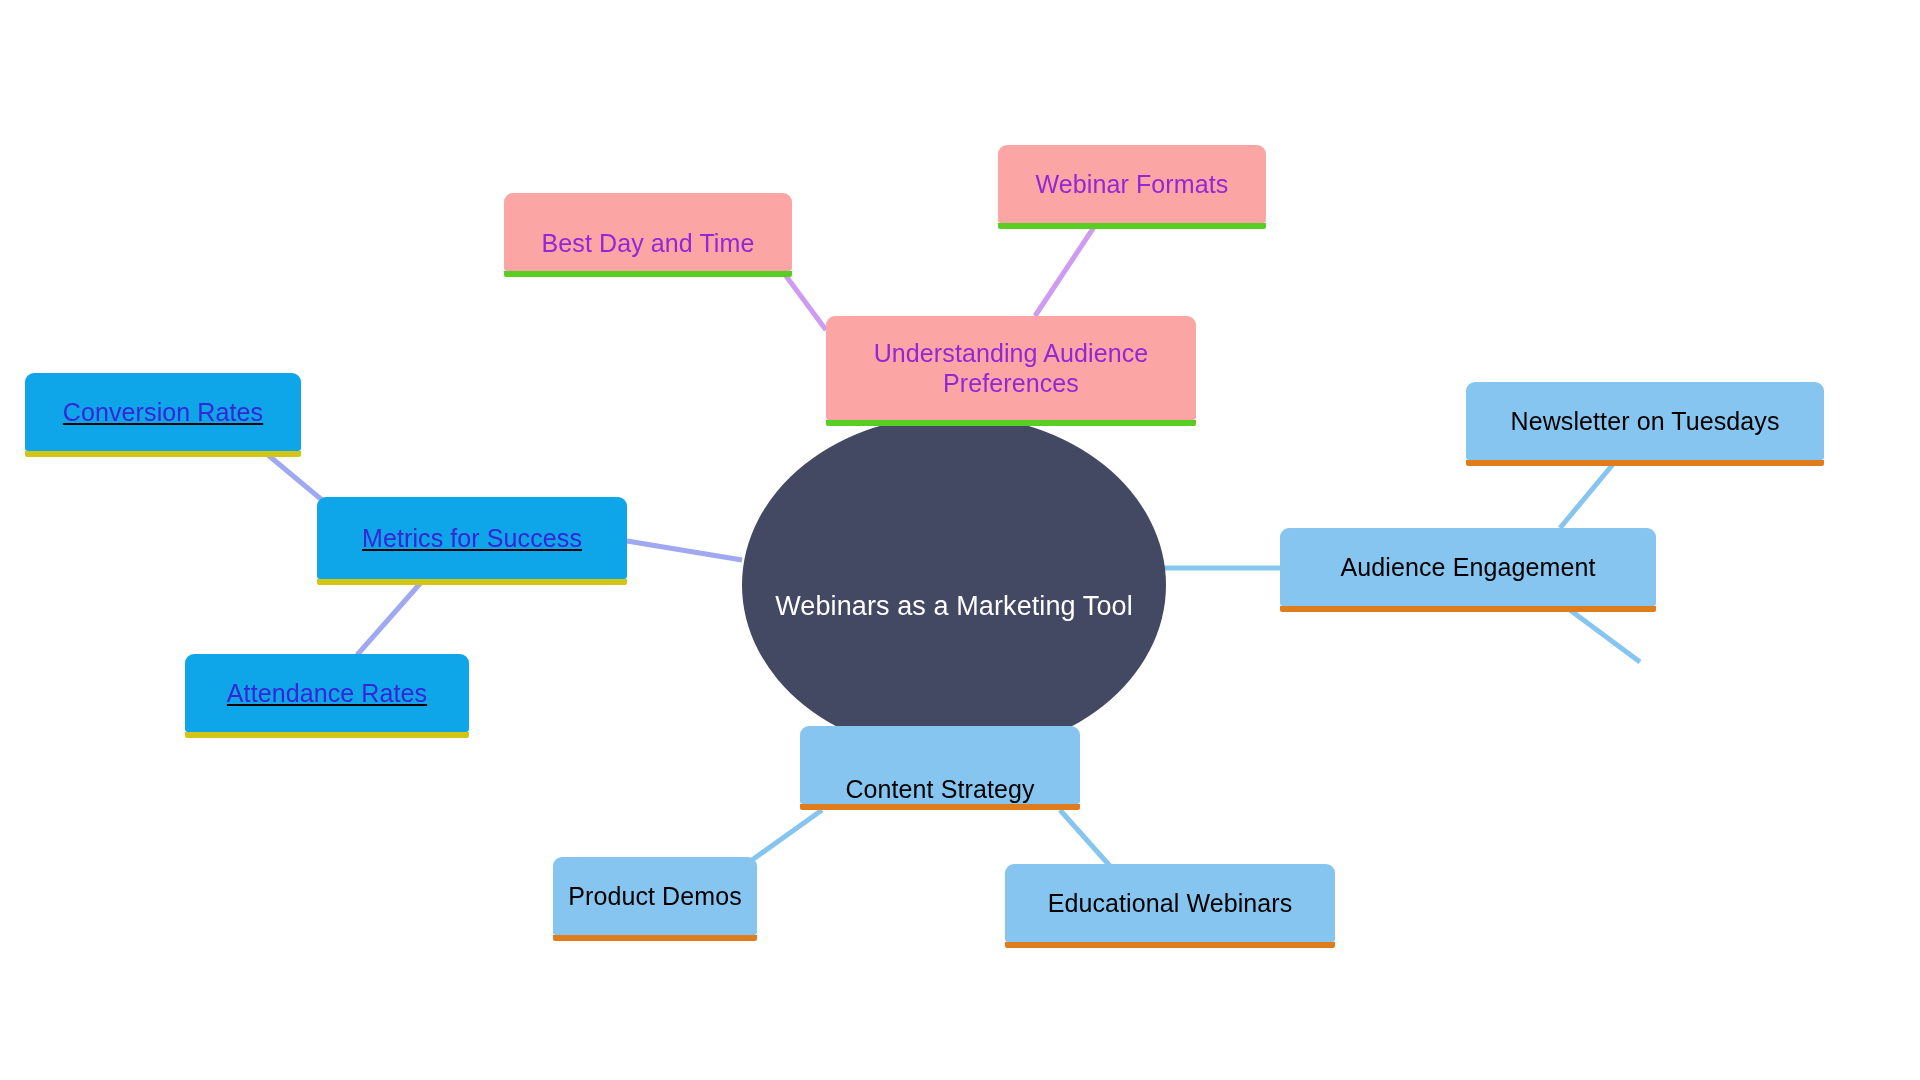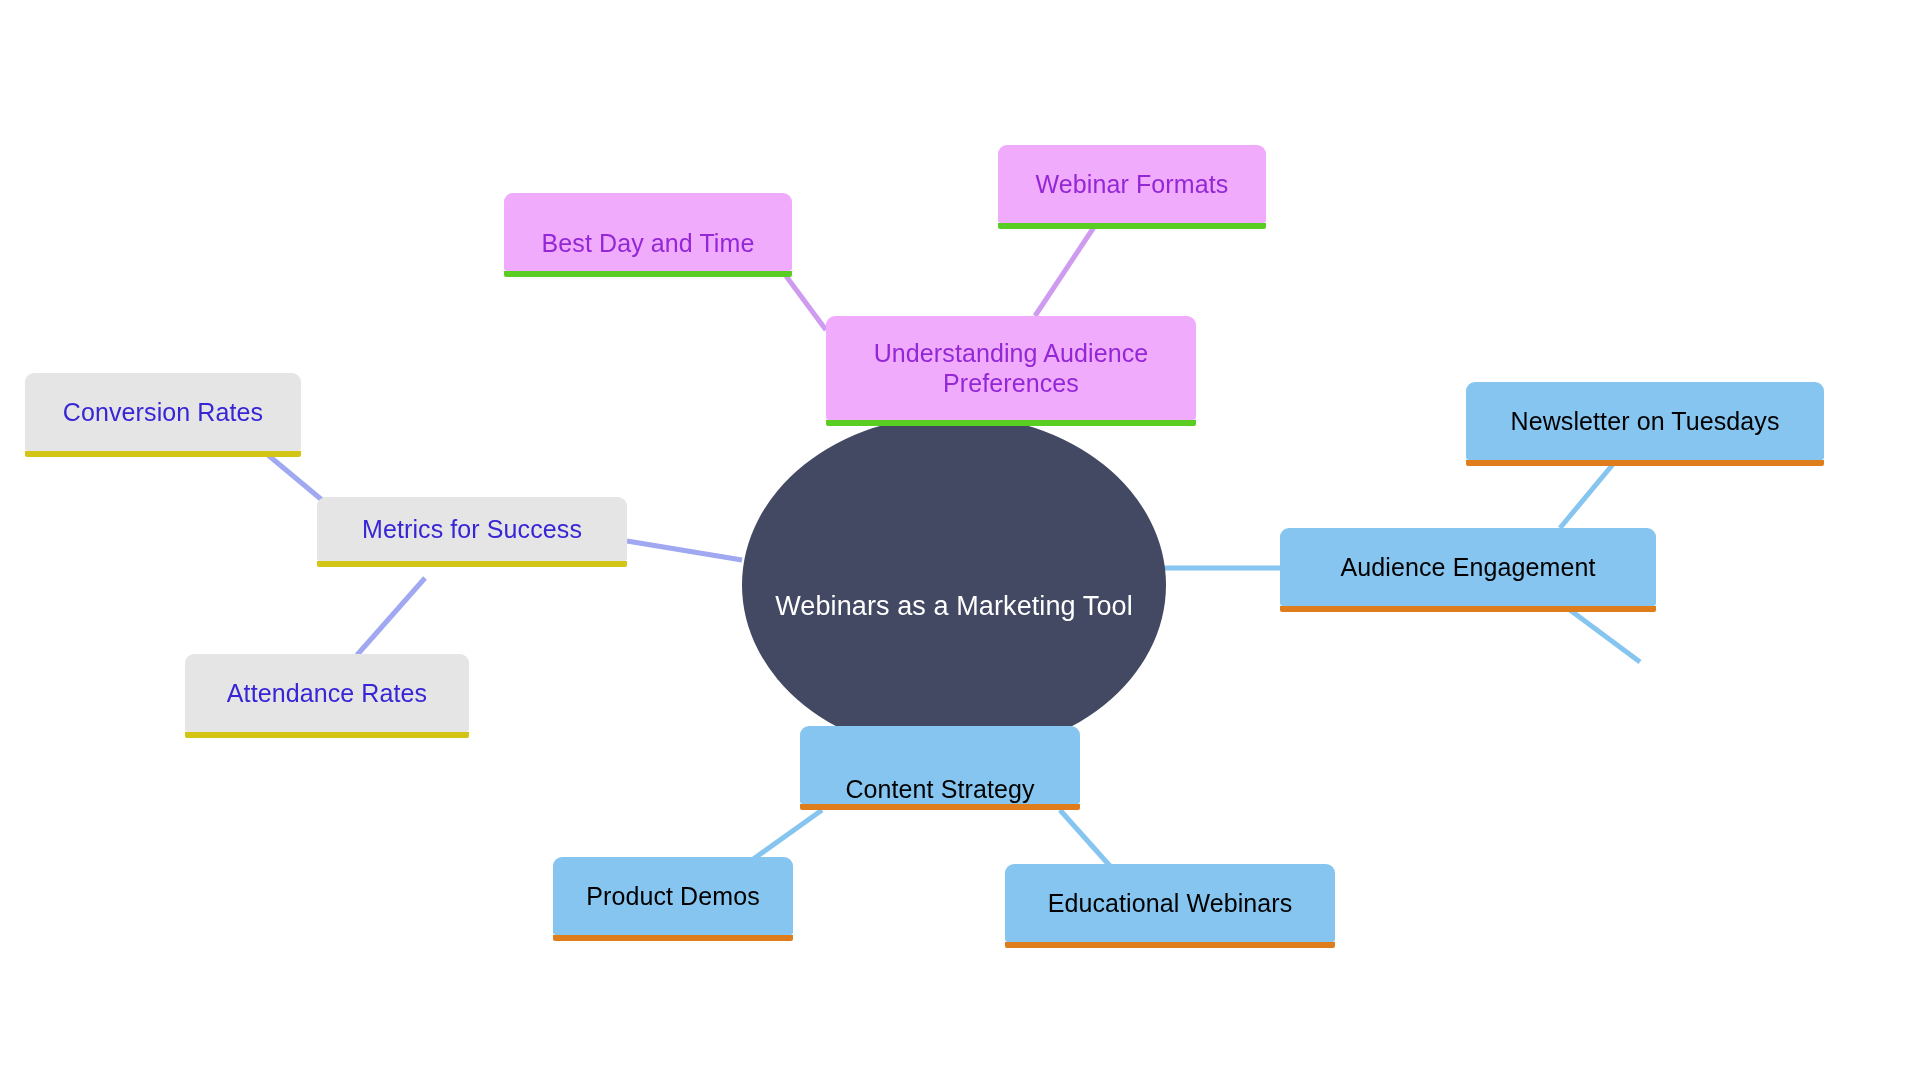--- a/index.html
+++ b/index.html
@@ -66,25 +66,25 @@
   .node .underline {
     position: absolute;
     left: 0;
     bottom: -6px;
     width: 100%;
     height: 6px;
     border-radius: 0 0 2px 2px;
   }
 
   
-  .theme-purple      { background: #f0abfc; }
+  .theme-purple      { background: #fca5a5; }
   .theme-purple .label { color: #9327d6; }
   .theme-purple .underline { background: #59cd22; }
 
-  .theme-periwinkle  { background: #e5e5e5; }
+  .theme-periwinkle  { background: #0ea5e9; text-decoration: underline; }
   .theme-periwinkle .label { color: #3725d6; }
   .theme-periwinkle .underline { background: #d2c516; }
 
   .theme-blue        { background: #85c5f0; }
   .theme-blue .label { color: #000000; }
   .theme-blue .underline { background: #df7c1c; }
 </style>
 </head>
 <body>
 
@@ -121,21 +121,21 @@
   <div class="node theme-purple" id="n-best_day_and_time" style="left: 504px; top: 193px; width: 288px; height: 78px;">
     <span class="label" style="font-size: 25px; margin-top: 23px;">Best Day and Time</span>
     <span class="underline"></span>
   </div>
 
   <div class="node theme-purple" id="n-webinar_formats" style="left: 998px; top: 145px; width: 268px; height: 78px;">
     <span class="label" style="font-size: 25px;">Webinar Formats</span>
     <span class="underline"></span>
   </div>
 
-  <div class="node theme-periwinkle" id="n-metrics_for_success" style="left: 317px; top: 497px; width: 310px; height: 64px;">
+  <div class="node theme-periwinkle" id="n-metrics_for_success" style="left: 317px; top: 497px; width: 310px; height: 82px;">
     <span class="label" style="font-size: 25px;">Metrics for Success</span>
     <span class="underline"></span>
   </div>
 
   <div class="node theme-periwinkle" id="n-conversion_rates" style="left: 25px; top: 373px; width: 276px; height: 78px;">
     <span class="label" style="font-size: 25px;">Conversion Rates</span>
     <span class="underline"></span>
   </div>
 
   <div class="node theme-periwinkle" id="n-attendance_rates" style="left: 185px; top: 654px; width: 284px; height: 78px;">
@@ -152,21 +152,21 @@
     <span class="label" style="font-size: 25px;">Newsletter on Tuesdays</span>
     <span class="underline"></span>
   </div>
 
 
   <div class="node theme-blue" id="n-content_strategy" style="left: 800px; top: 726px; width: 280px; height: 78px; align-items: flex-end;">
     <span class="label" style="font-size: 25px;">Content Strategy</span>
     <span class="underline"></span>
   </div>
 
-  <div class="node theme-blue" id="n-product_demos" style="left: 553px; top: 857px; width: 240px; height: 78px;">
+  <div class="node theme-blue" id="n-product_demos" style="left: 553px; top: 857px; width: 204px; height: 78px;">
     <span class="label" style="font-size: 25px;">Product Demos</span>
     <span class="underline"></span>
   </div>
 
   <div class="node theme-blue" id="n-educational_webinars" style="left: 1005px; top: 864px; width: 330px; height: 78px;">
     <span class="label" style="font-size: 25px;">Educational Webinars</span>
     <span class="underline"></span>
   </div>
 
 </div>

